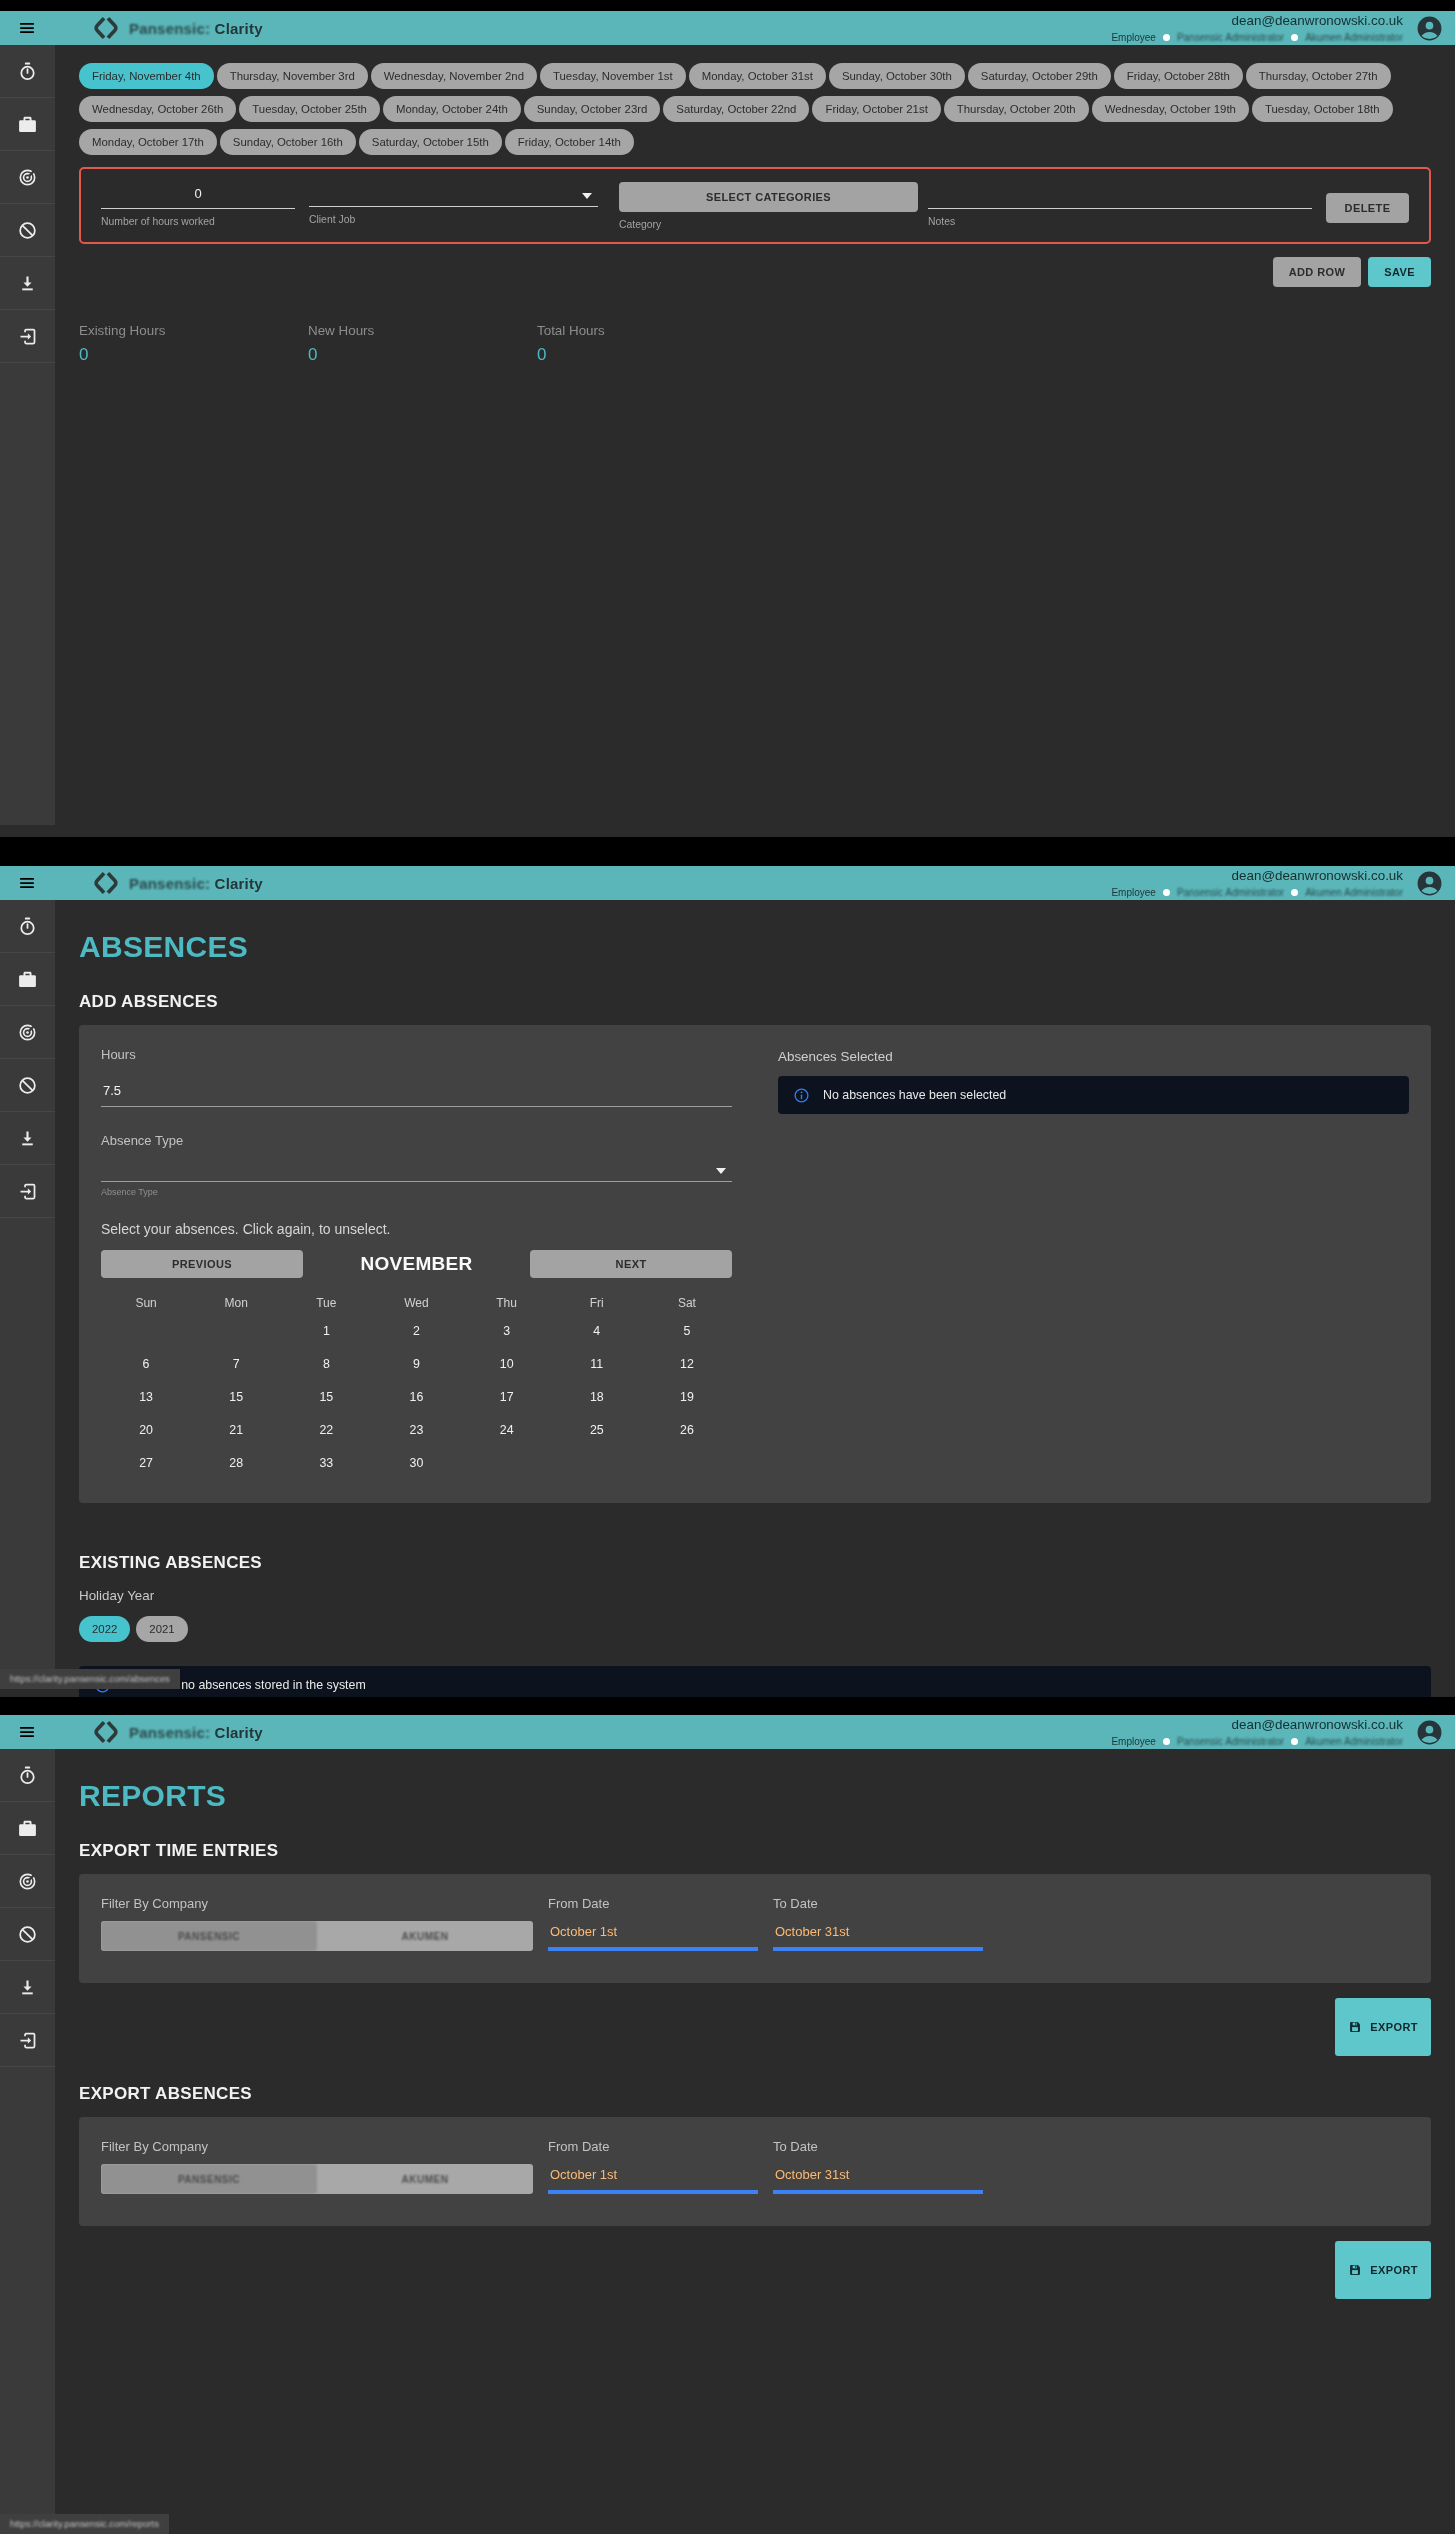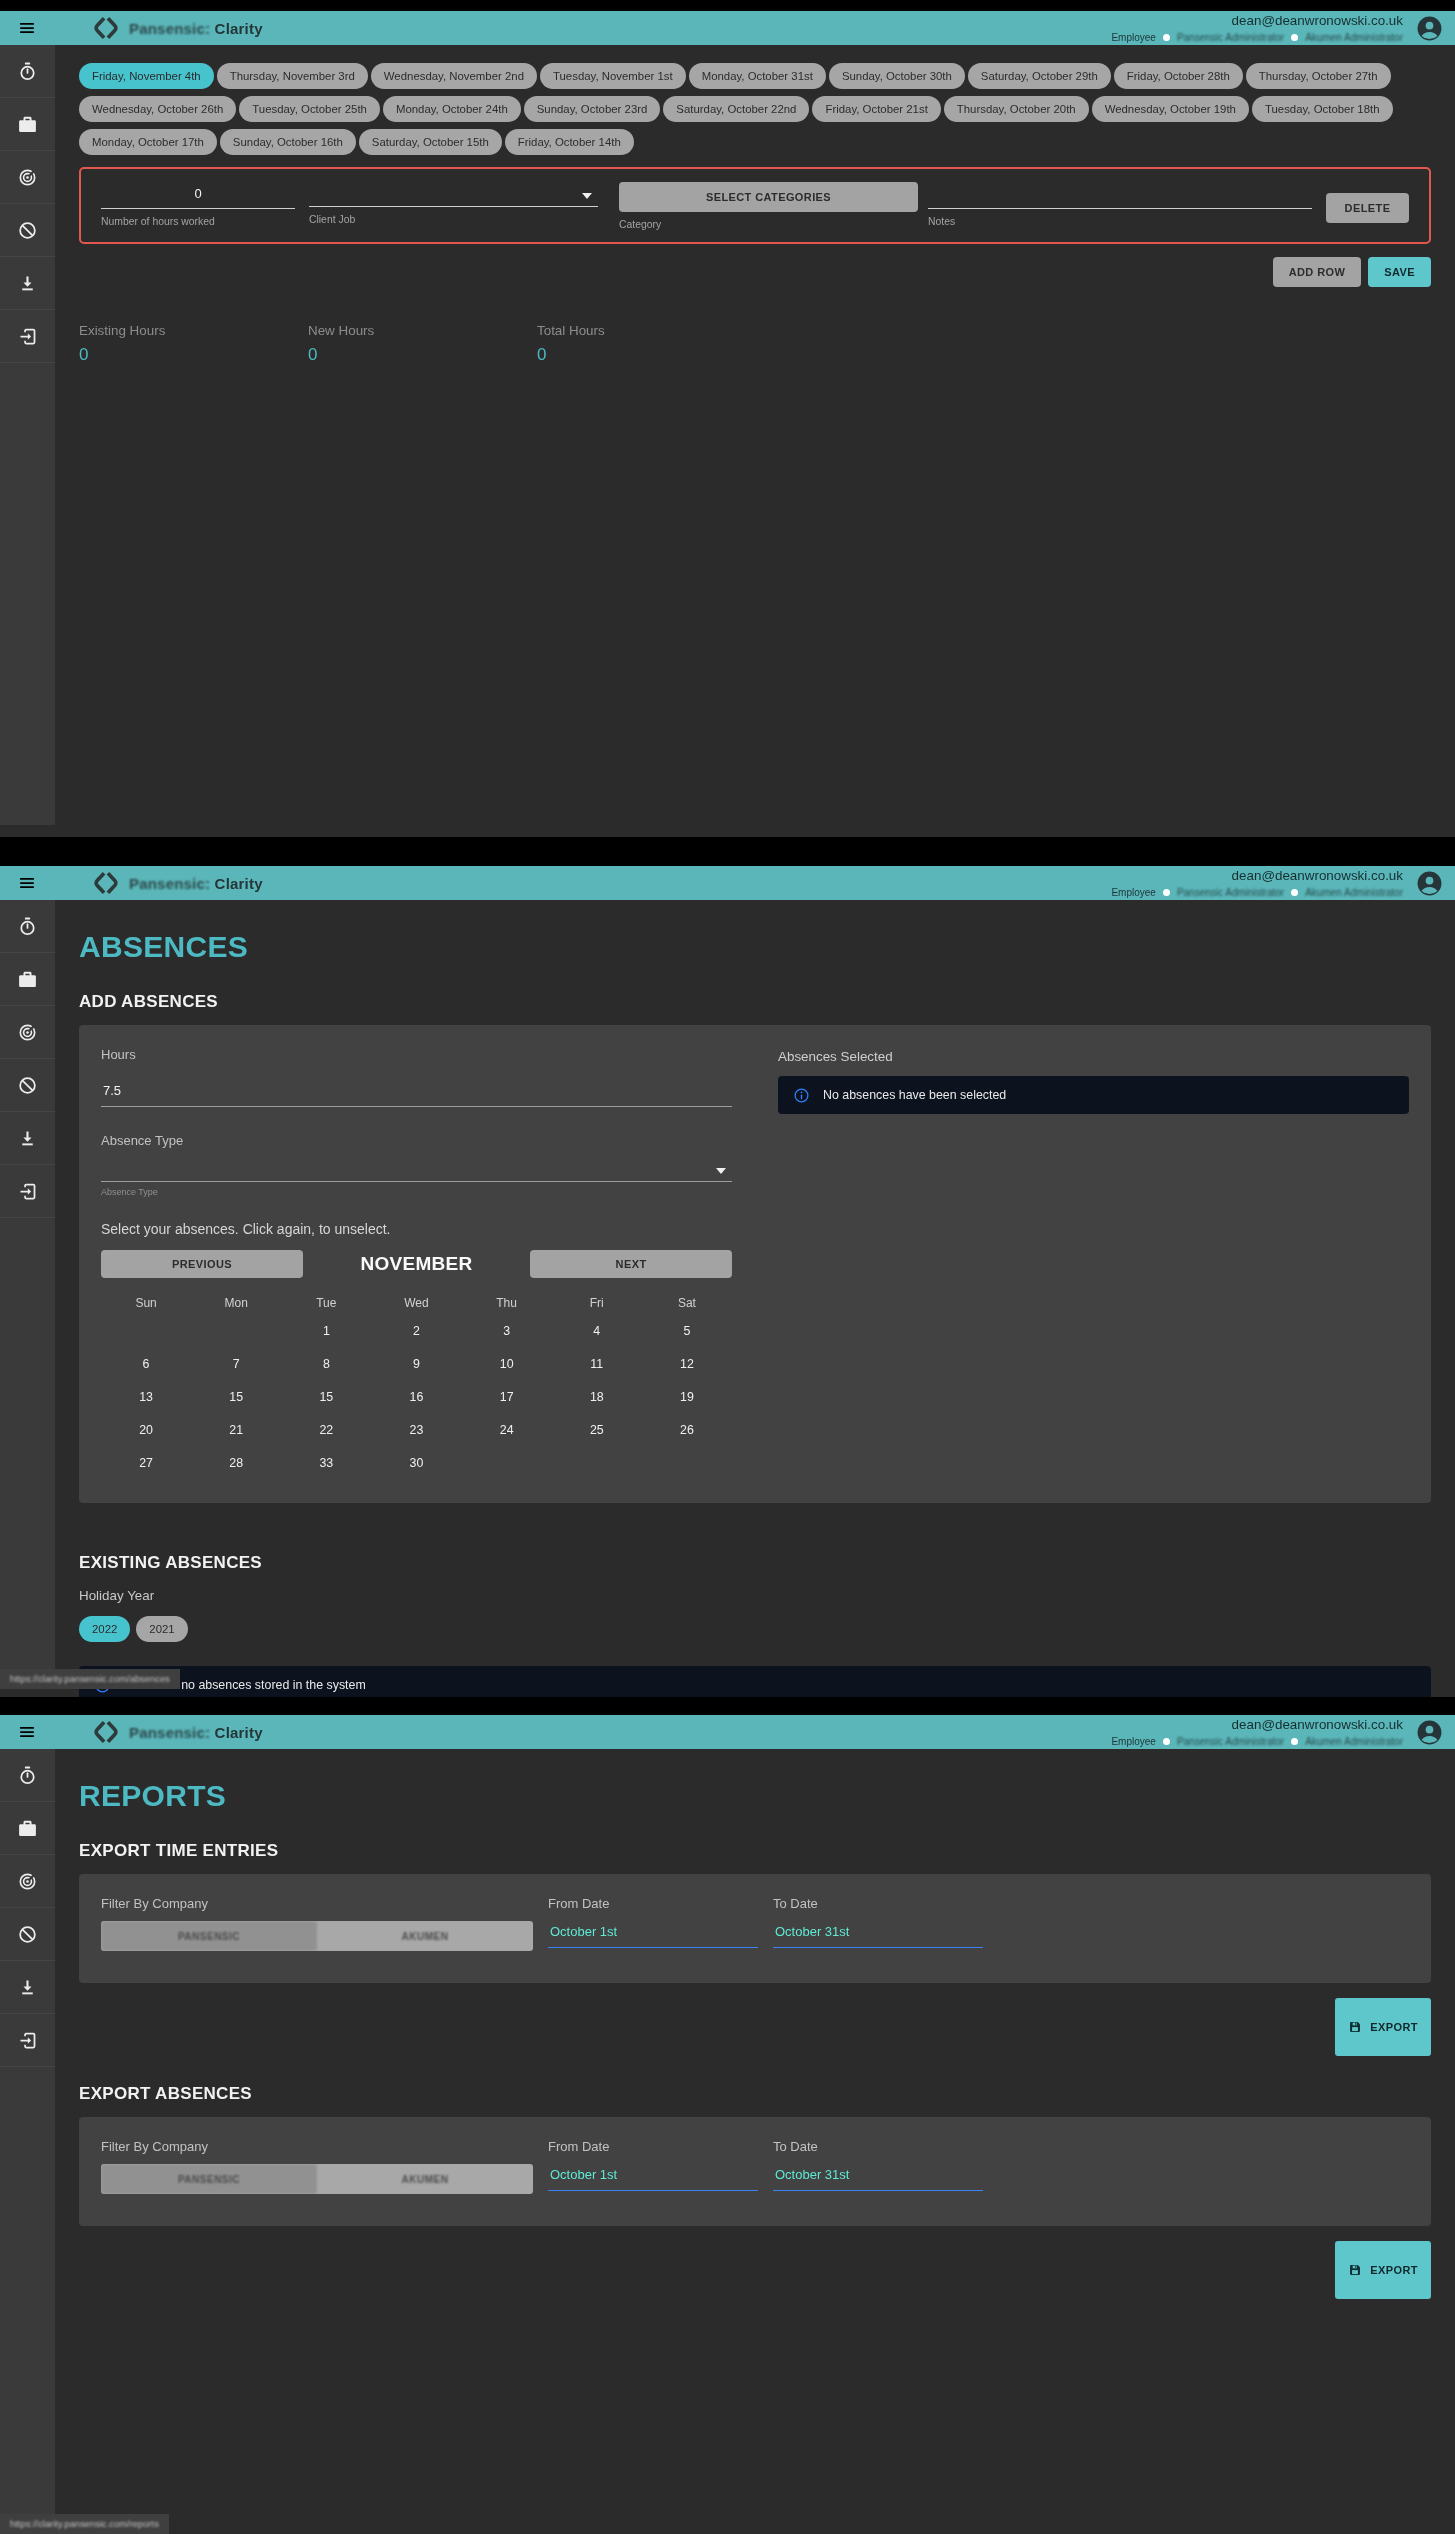--- a/index.html
+++ b/index.html
@@ -94,21 +94,21 @@
   .status-tip { position:absolute; left:0; bottom:8px; background:#3f3f3f; color:#d8d8d8; font-size:9.4px; padding:4px 10px 5px; white-space:nowrap; z-index:5; }
   .status-tip.flush { bottom:2px; }
 
   
   .rep-card { display:flex; gap:15px; padding-bottom:32px; }
   .rc-company { width:432px; }
   .rc-date { width:210px; }
   .segmented { margin-top:10px; height:30px; background:#a8a8a8; border-radius:3px; display:flex; overflow:hidden; }
   .seg { flex:1; border:none; background:transparent; font-family:inherit; font-size:10px; font-weight:700; letter-spacing:0.5px; color:#3a3a3a; cursor:pointer; }
   .seg.active { background:#8e8e8e; border-radius:3px; }
-  .date-value { margin-top:13px; font-size:13px; color:#5eead4; border-bottom:1px solid #3b82f6; padding:0 2px 8px; cursor:pointer; }
+  .date-value { margin-top:13px; font-size:13px; color:#fdba74; border-bottom:4px solid #3b82f6; padding:0 2px 8px; cursor:pointer; }
   .export-row { margin-top:15px; display:flex; justify-content:flex-end; }
   .export-btn { display:flex; align-items:center; gap:8px; background:#5ec7cc; border:none; border-radius:3px; padding:22px 13px; font-family:inherit; font-size:11px; font-weight:700; letter-spacing:0.4px; color:#10282b; cursor:pointer; }
   .export-btn svg { width:14px; height:14px; }
 </style>
 </head>
 <body>
 
 <svg width="0" height="0" style="position:absolute" aria-hidden="true">
   <symbol id="sym-menu" viewBox="0 0 24 24">
     <rect x="3.5" y="6" width="17" height="2.1" rx="1" fill="currentColor"></rect>

